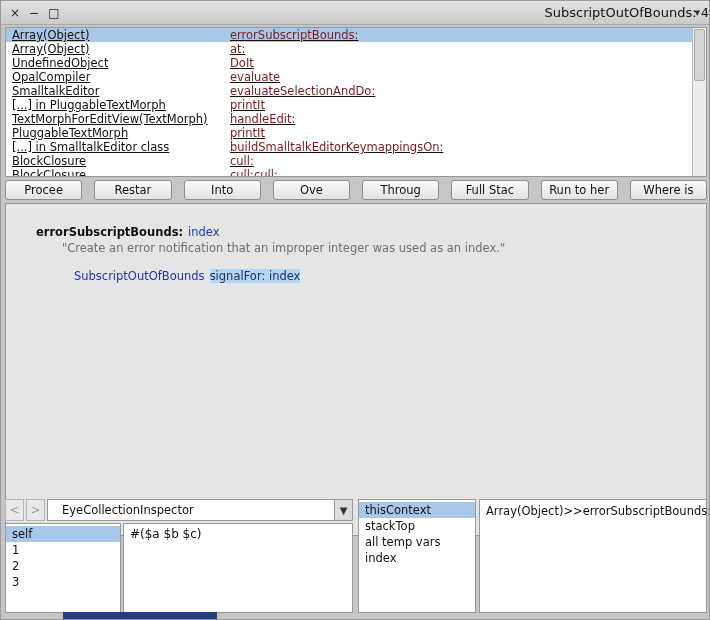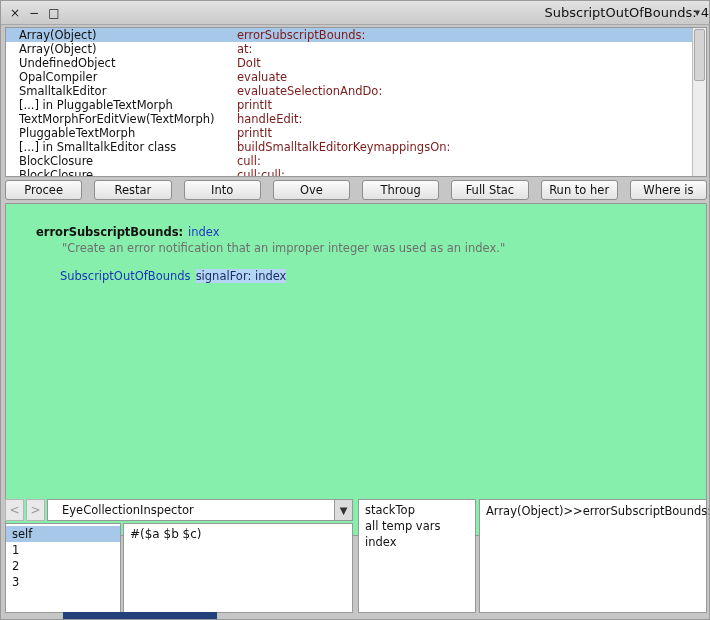--- a/index.html
+++ b/index.html
@@ -16,44 +16,44 @@
   .wc { font-size:12px; color:#222; line-height:1; cursor:default; }
   .title { position:absolute; left:0; right:0; top:0; height:24px; line-height:24px;
            text-align:right; font-size:13px; color:#111; }
   .menu-arrow { position:absolute; right:9px; top:0; height:24px; line-height:24px; font-size:11px; color:#333; }
 
   
   .stack-pane { position:absolute; left:4px; top:26px; width:702px; height:150px;
                 background:#fff; border:1px solid #989898; overflow:hidden; }
   .stack-list { position:absolute; left:0; top:0; right:14px; bottom:0; overflow:hidden; }
   .stack-row { display:flex; height:14px; line-height:14px; font-size:11.5px; color:#111;
-               padding-left:13px; white-space:nowrap; }
+               padding-left:6px; white-space:nowrap;text-decoration:underline; }
   .stack-row.selected { background:var(--selection,#a8c8ea); }
   .col-receiver { width:218px; flex:none; overflow:hidden; }
   .col-selector { color:var(--selector-text,#7a1a1a); }
   .scrollbar { position:absolute; top:0; right:0; bottom:0; width:14px; background:#ededed;
                border-left:1px solid #bdbdbd; }
   .scroll-thumb { position:absolute; top:1px; left:1px; right:1px; height:52px;
                   background:#d4d4d4; border:1px solid #a8a8a8; border-radius:2px; }
 
   
   .toolbar { position:absolute; left:4px; top:179px; width:702px; height:20px; display:flex; gap:12px; }
   .debug-button { flex:1; height:20px; background:linear-gradient(#fbfbfb,#e2e2e2);
                   border:1px solid #8e8e8e; border-radius:3px; font-family:inherit;
                   font-size:11.5px; color:#111; padding:0; cursor:pointer; white-space:nowrap; overflow:hidden; }
 
   
   .source-pane { position:absolute; left:4px; top:202px; width:702px; height:333px;
-                 background:#86efac; border:1px solid #989898; font-size:11.5px; color:#111; }
+                 background:#e5e5e5; border:1px solid #989898; font-size:11.5px; color:#111; }
   .src-line { white-space:pre; }
   .line1 { position:absolute; left:8px; top:7px; }
   .src-selector { font-weight:bold; }
   .src-arg { color:var(--variable-text,#2038c0); margin-left:5px; }
   .line2 { position:absolute; left:34px; top:23px; color:var(--comment-text,#6f6f6f); }
-  .line3 { position:absolute; left:32px; top:51px; }
+  .line3 { position:absolute; left:46px; top:51px; }
   .src-class { color:var(--class-text,#1a35b8); }
   .src-selected { background:var(--code-selection,#b5d5f5); margin-left:5px; color:#1b2f66; }
 
   
   .inspector { position:absolute; left:4px; top:498px; width:348px; height:114px; }
   .insp-toolbar { position:absolute; left:0; top:0; right:0; height:22px; display:flex; gap:2px; }
   .nav-btn { width:19px; height:22px; background:#e9e9e9; border:1px solid #b5b5b5;
              color:#9a9a9a; font-size:12px; font-family:inherit; padding:0; }
   .insp-dropdown { flex:1; height:22px; background:#fff; border:1px solid #989898;
                    display:flex; align-items:center; font-size:11.5px; color:#111;
@@ -179,20 +179,21 @@
           <div class="list-item">2</div>
           <div class="list-item">3</div>
         </div>
       <div class="insp-value">
         <span>#($a $b $c)</span>
       </div>
     </div>
   </div>
 
   <div class="context-list">
+      <div class="list-item selected">thisContext</div>
       <div class="list-item">stackTop</div>
       <div class="list-item">all temp vars</div>
       <div class="list-item">index</div>
     </div>
 
   <div class="where-pane">
     <span>Array(Object)&gt;&gt;errorSubscriptBounds:</span>
   </div>
 
   <div class="taskbar-fragment"></div>

